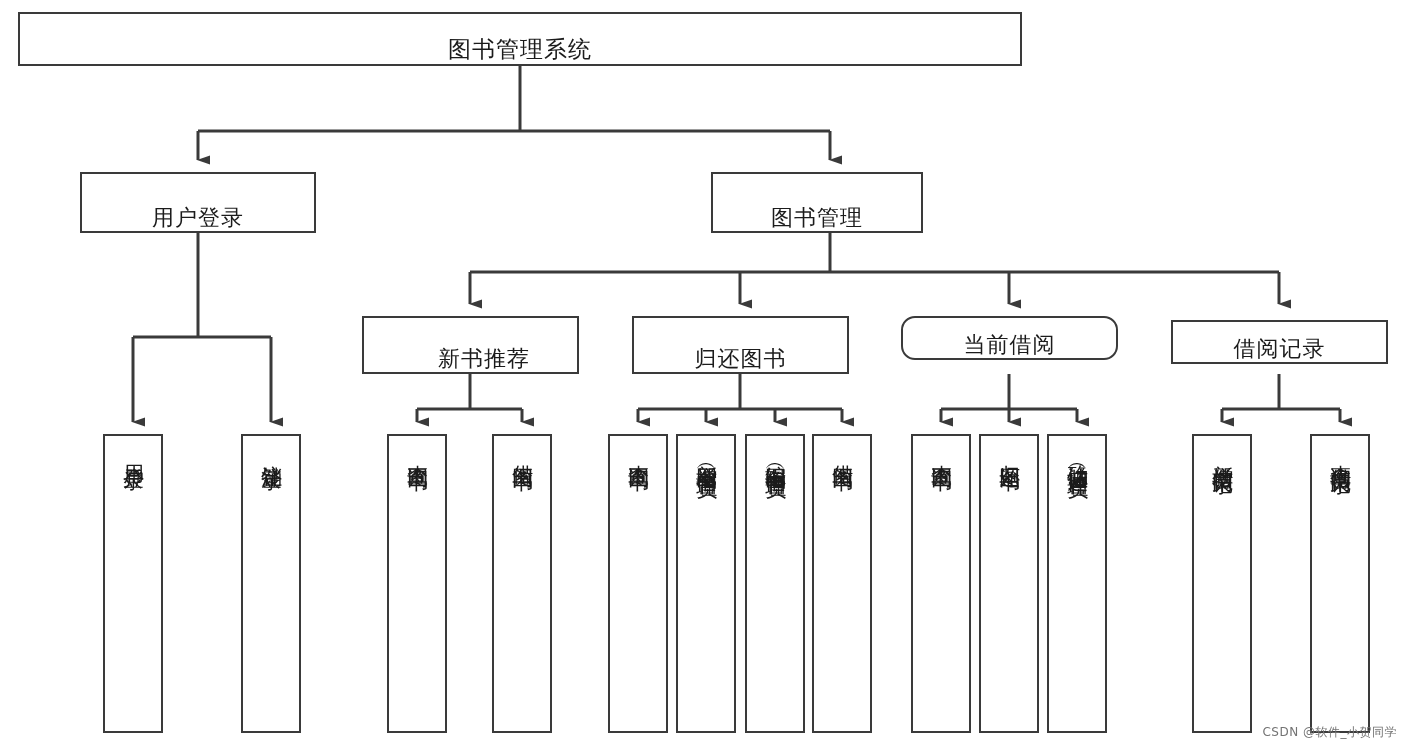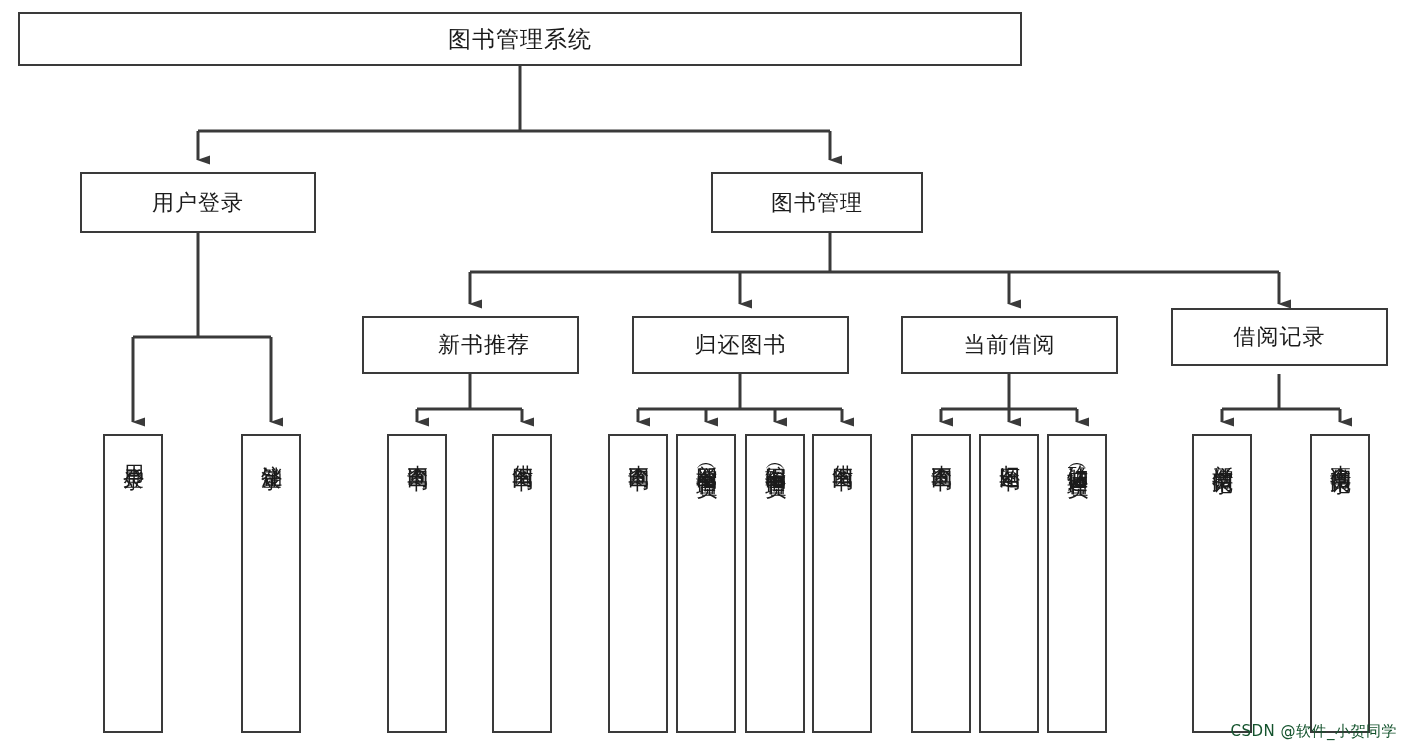--- a/index.html
+++ b/index.html
@@ -24,21 +24,21 @@
     width: 1405px;
     height: 747px;
     pointer-events: none;
   }
   .node {
     position: absolute;
     box-sizing: border-box;
     border: 2.5px solid #3a3a3a;
     background: #ffffff;
     display: flex;
-    align-items: center;
+    align-items: flex-end;
     justify-content: center;
     color: #1b1b1b;
   }
   .node .label {
     font-size: 22px;
     line-height: 1.25;
     letter-spacing: 1px;
     white-space: nowrap;
   }
   .node.root .label { font-size: 23px; }
@@ -52,22 +52,22 @@
     text-orientation: upright;
     font-size: 21px;
     line-height: 1.32;
     letter-spacing: 2px;
     white-space: pre-line;
   }
   .watermark {
     position: absolute;
     right: 8px;
     bottom: 6px;
-    font-size: 15px;
-    color: #14532d;
+    font-size: 12px;
+    color: #737373;
     letter-spacing: 0.5px;
     white-space: nowrap;
   }
 </style>
 </head>
 <body>
 
 <div id="canvas">
 
   <svg id="connectors" viewBox="0 0 1405 747" xmlns="http://www.w3.org/2000/svg">
@@ -134,24 +134,24 @@
   <div class="node" style="left:711px; top:172px; width:212px; height:61px;">
     <span class="label">图书管理</span>
   </div>
 
   <div class="node" style="left:362px; top:316px; width:217px; height:58px;padding-left:27px;">
     <span class="label">新书推荐</span>
   </div>
   <div class="node" style="left:632px; top:316px; width:217px; height:58px;">
     <span class="label">归还图书</span>
   </div>
-  <div class="node" style="left:901px; top:316px; width:217px; height:58px;">
+  <div class="node" style="left:901px; top:316px; width:217px; height:44px;border-radius:14px;">
     <span class="label">当前借阅</span>
   </div>
-  <div class="node" style="left:1171px; top:308px; width:217px; height:58px;">
+  <div class="node" style="left:1171px; top:320px; width:217px; height:44px;">
     <span class="label">借阅记录</span>
   </div>
 
   <div class="node leaf" style="left:103px; top:434px; width:60px; height:299px;">
     <span class="label">用户登录</span>
   </div>
   <div class="node leaf" style="left:241px; top:434px; width:60px; height:299px;">
     <span class="label">注销登录</span>
   </div>
 

